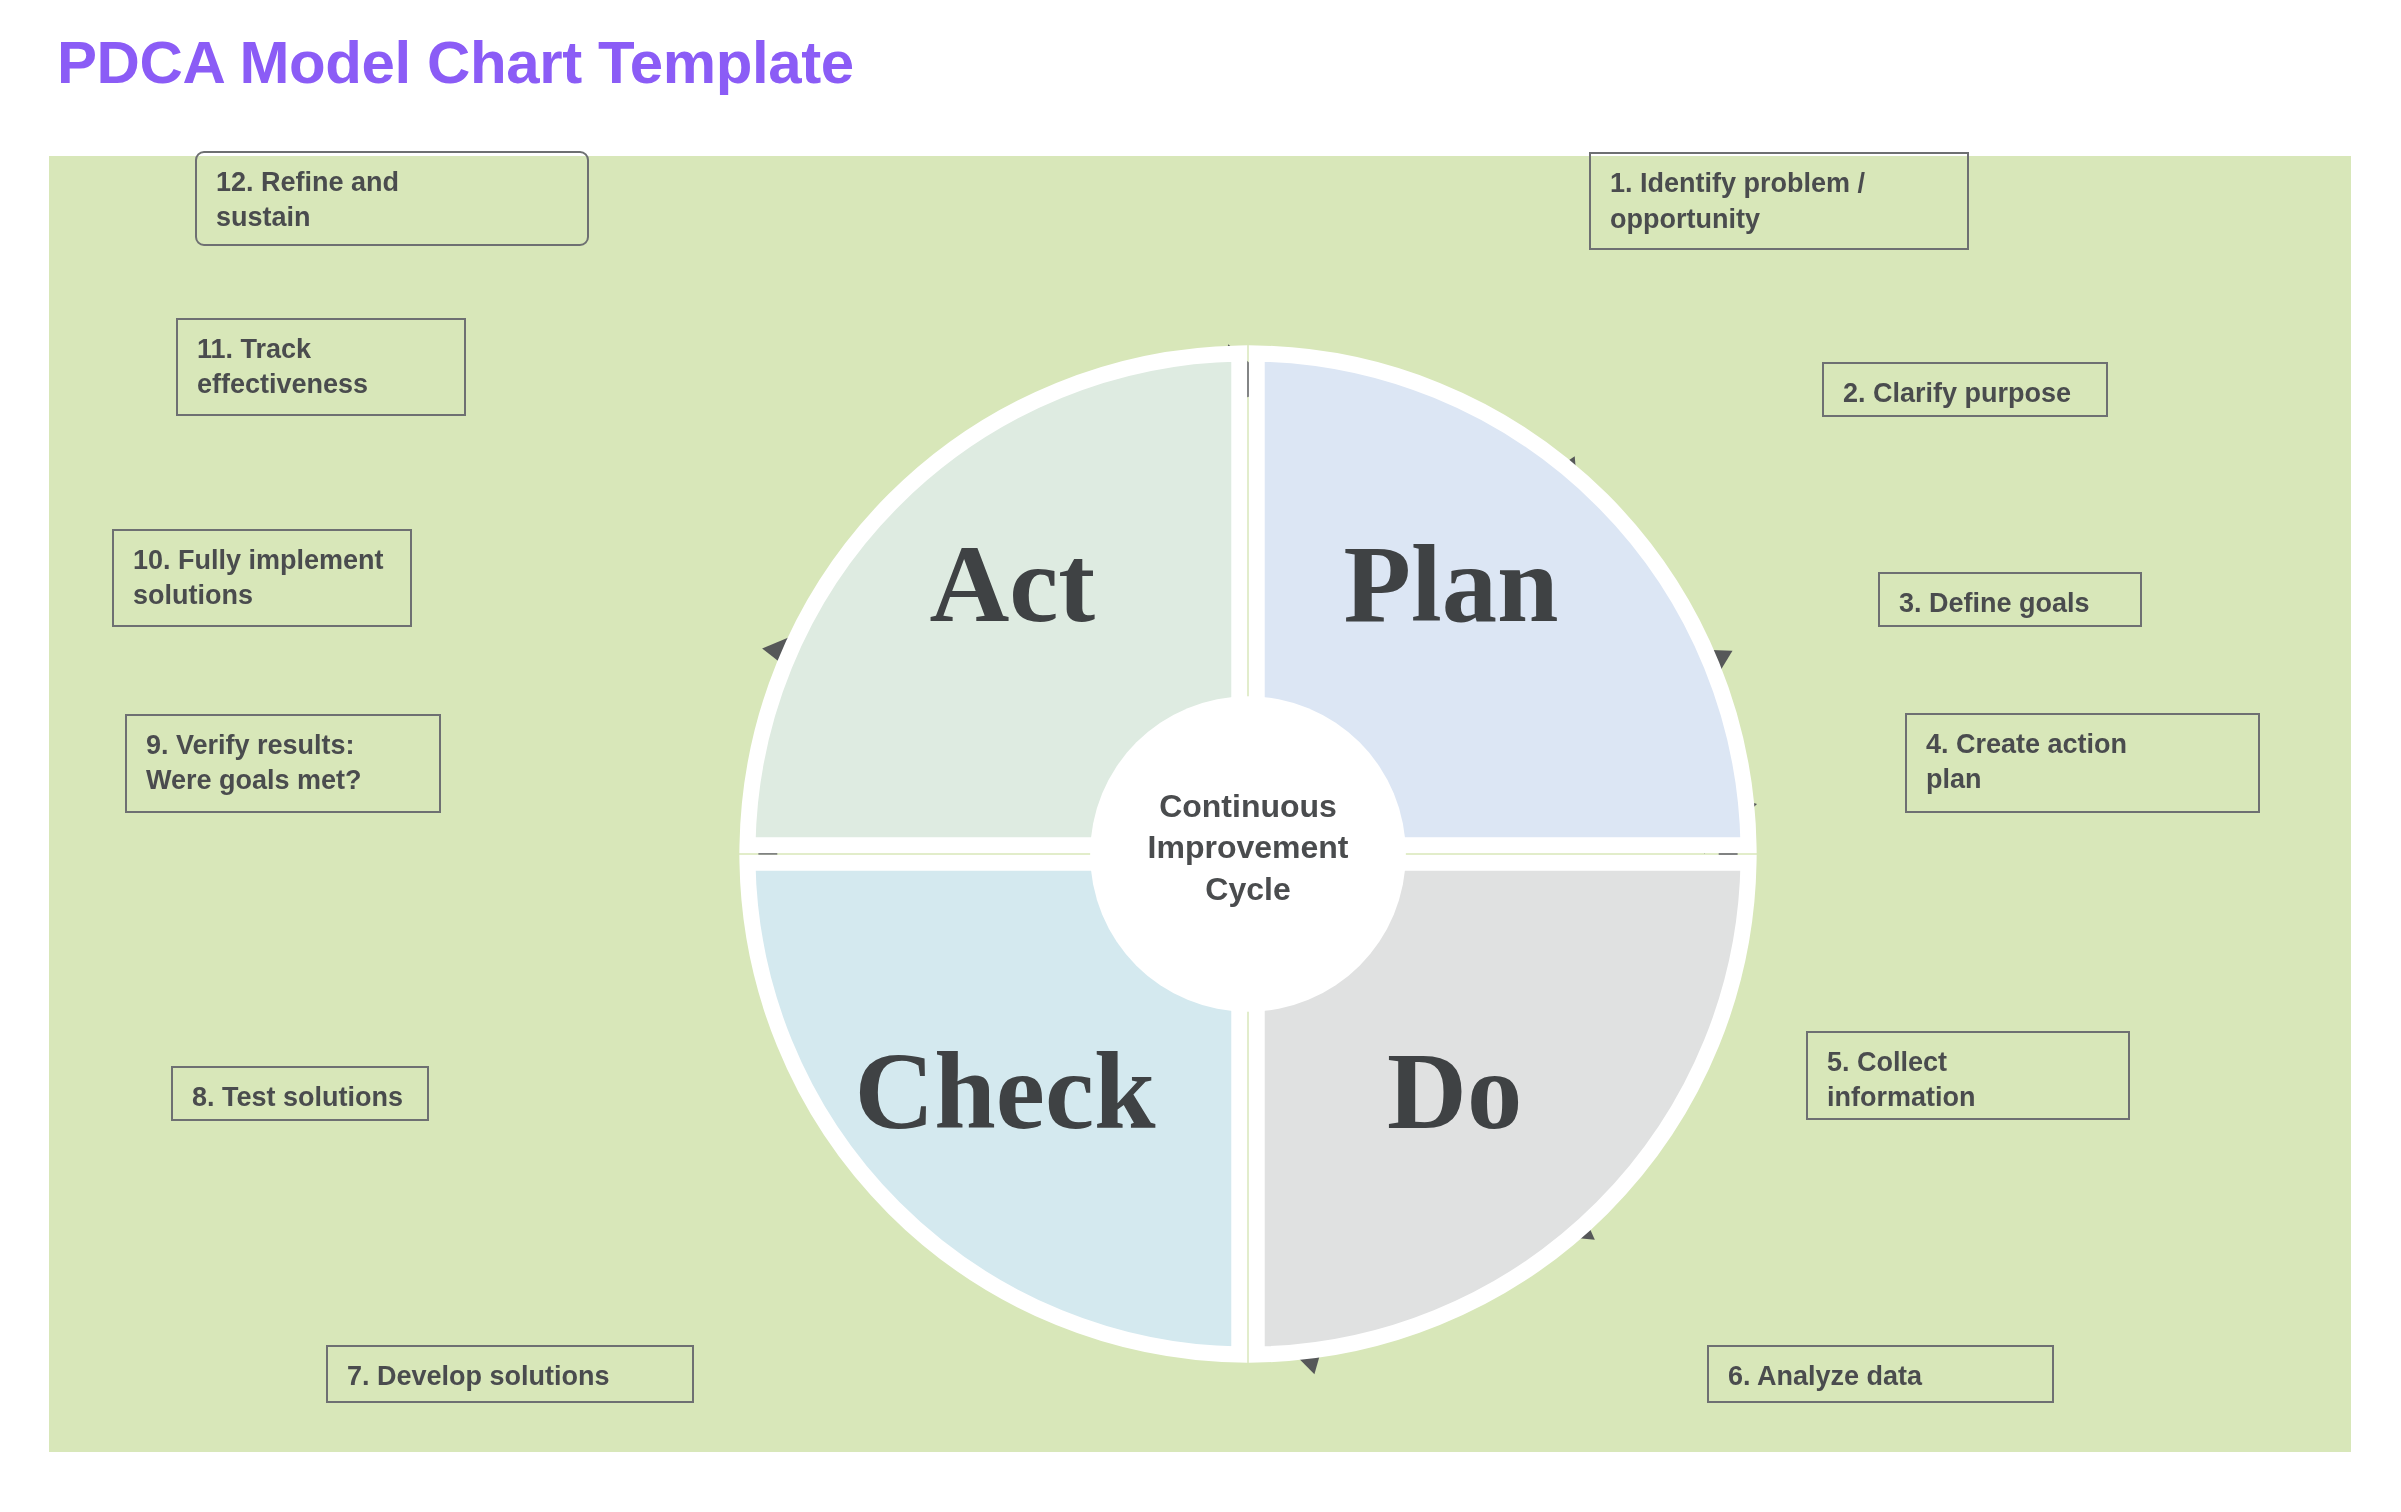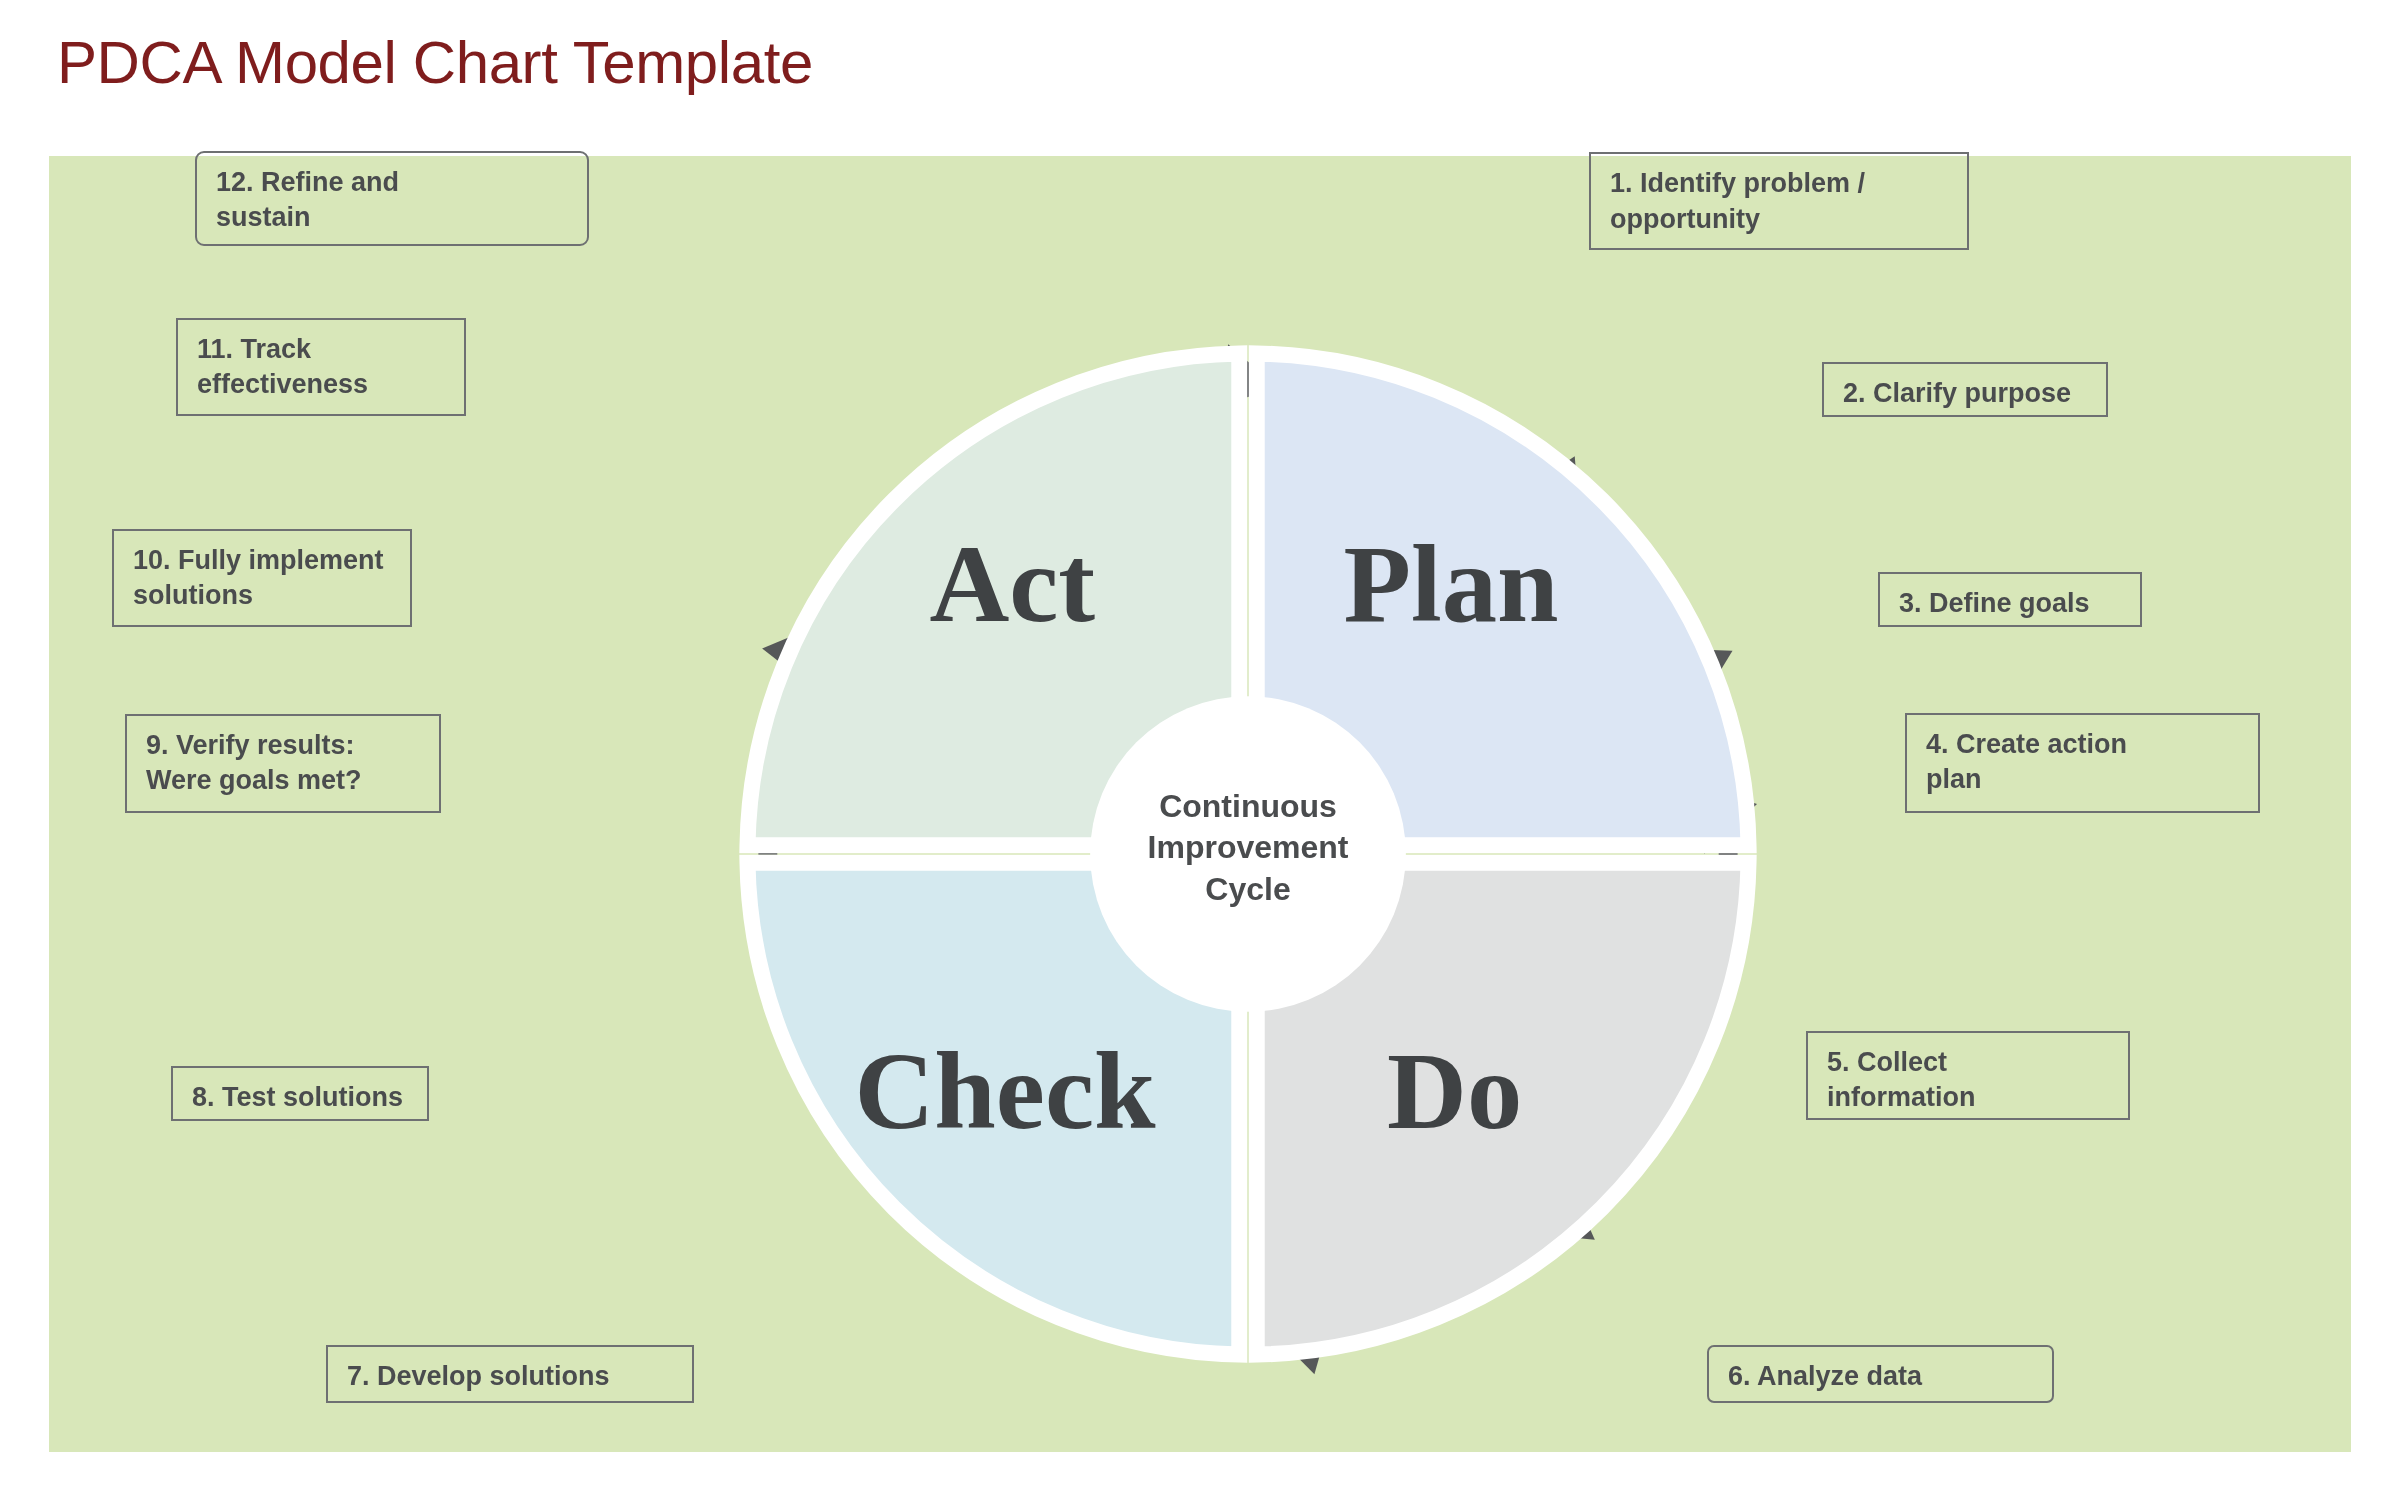--- a/index.html
+++ b/index.html
@@ -15,23 +15,23 @@
     font-family: "Liberation Sans", sans-serif;
     overflow: hidden;
   }
 
   
   #page-title {
     position: absolute;
     left: 57px;
     top: 28px;
     font-size: 60px;
-    font-weight: normal;
+    font-weight: bold;
     letter-spacing: -0.4px;
-    color: #7f1d1d;
+    color: #8b5cf6;
     white-space: nowrap;
   }
 
   
   #diagram-panel {
     position: absolute;
     left: 49px;
     top: 156px;
     width: 2302px;
     height: 1296px;
@@ -173,18 +173,18 @@
 
   <div class="label-box" style="left:1757px; top:875px; width:324px; height:89px;">
     <div>5. Collect</div>
     <div>information</div>
   </div>
 
   <div class="label-box" style="left:277px; top:1189px; width:368px; height:58px;">
     <div>7. Develop solutions</div>
   </div>
 
-  <div class="label-box" style="left:1658px; top:1189px; width:347px; height:58px;border-radius:7px;">
+  <div class="label-box" style="left:1658px; top:1189px; width:347px; height:58px;">
     <div>6. Analyze data</div>
   </div>
 
 </div>
 
 
 </body></html>

